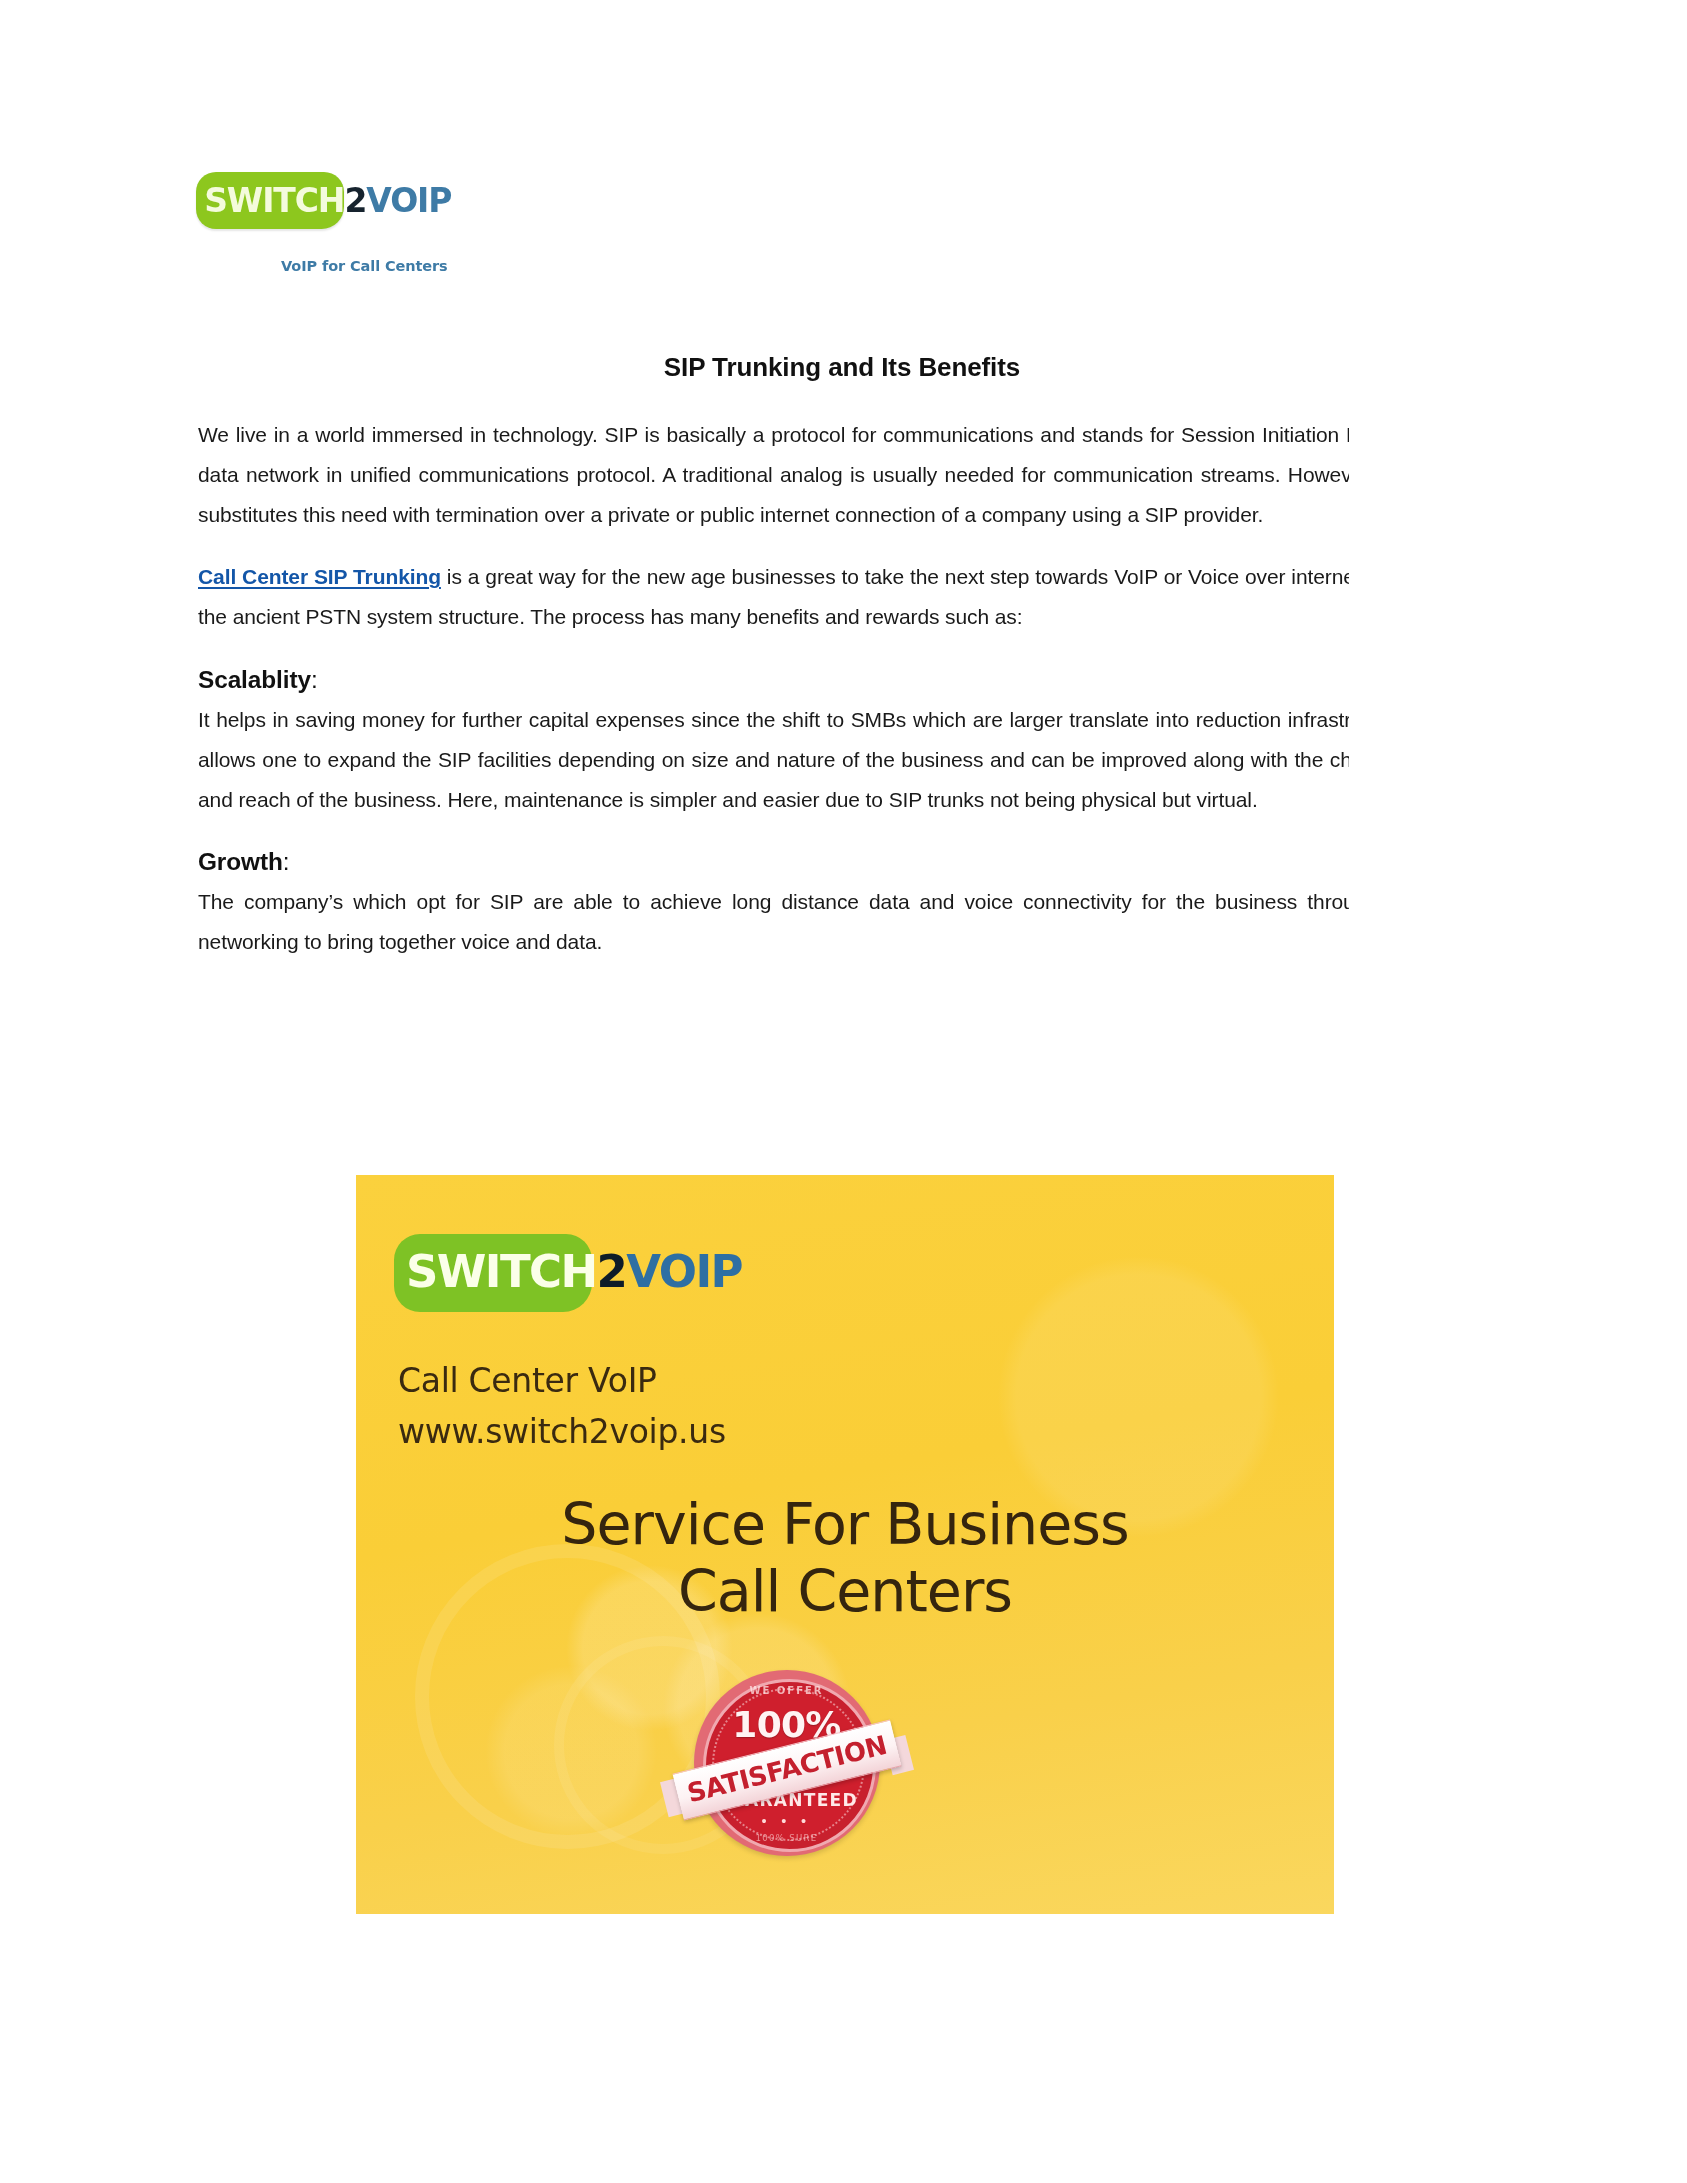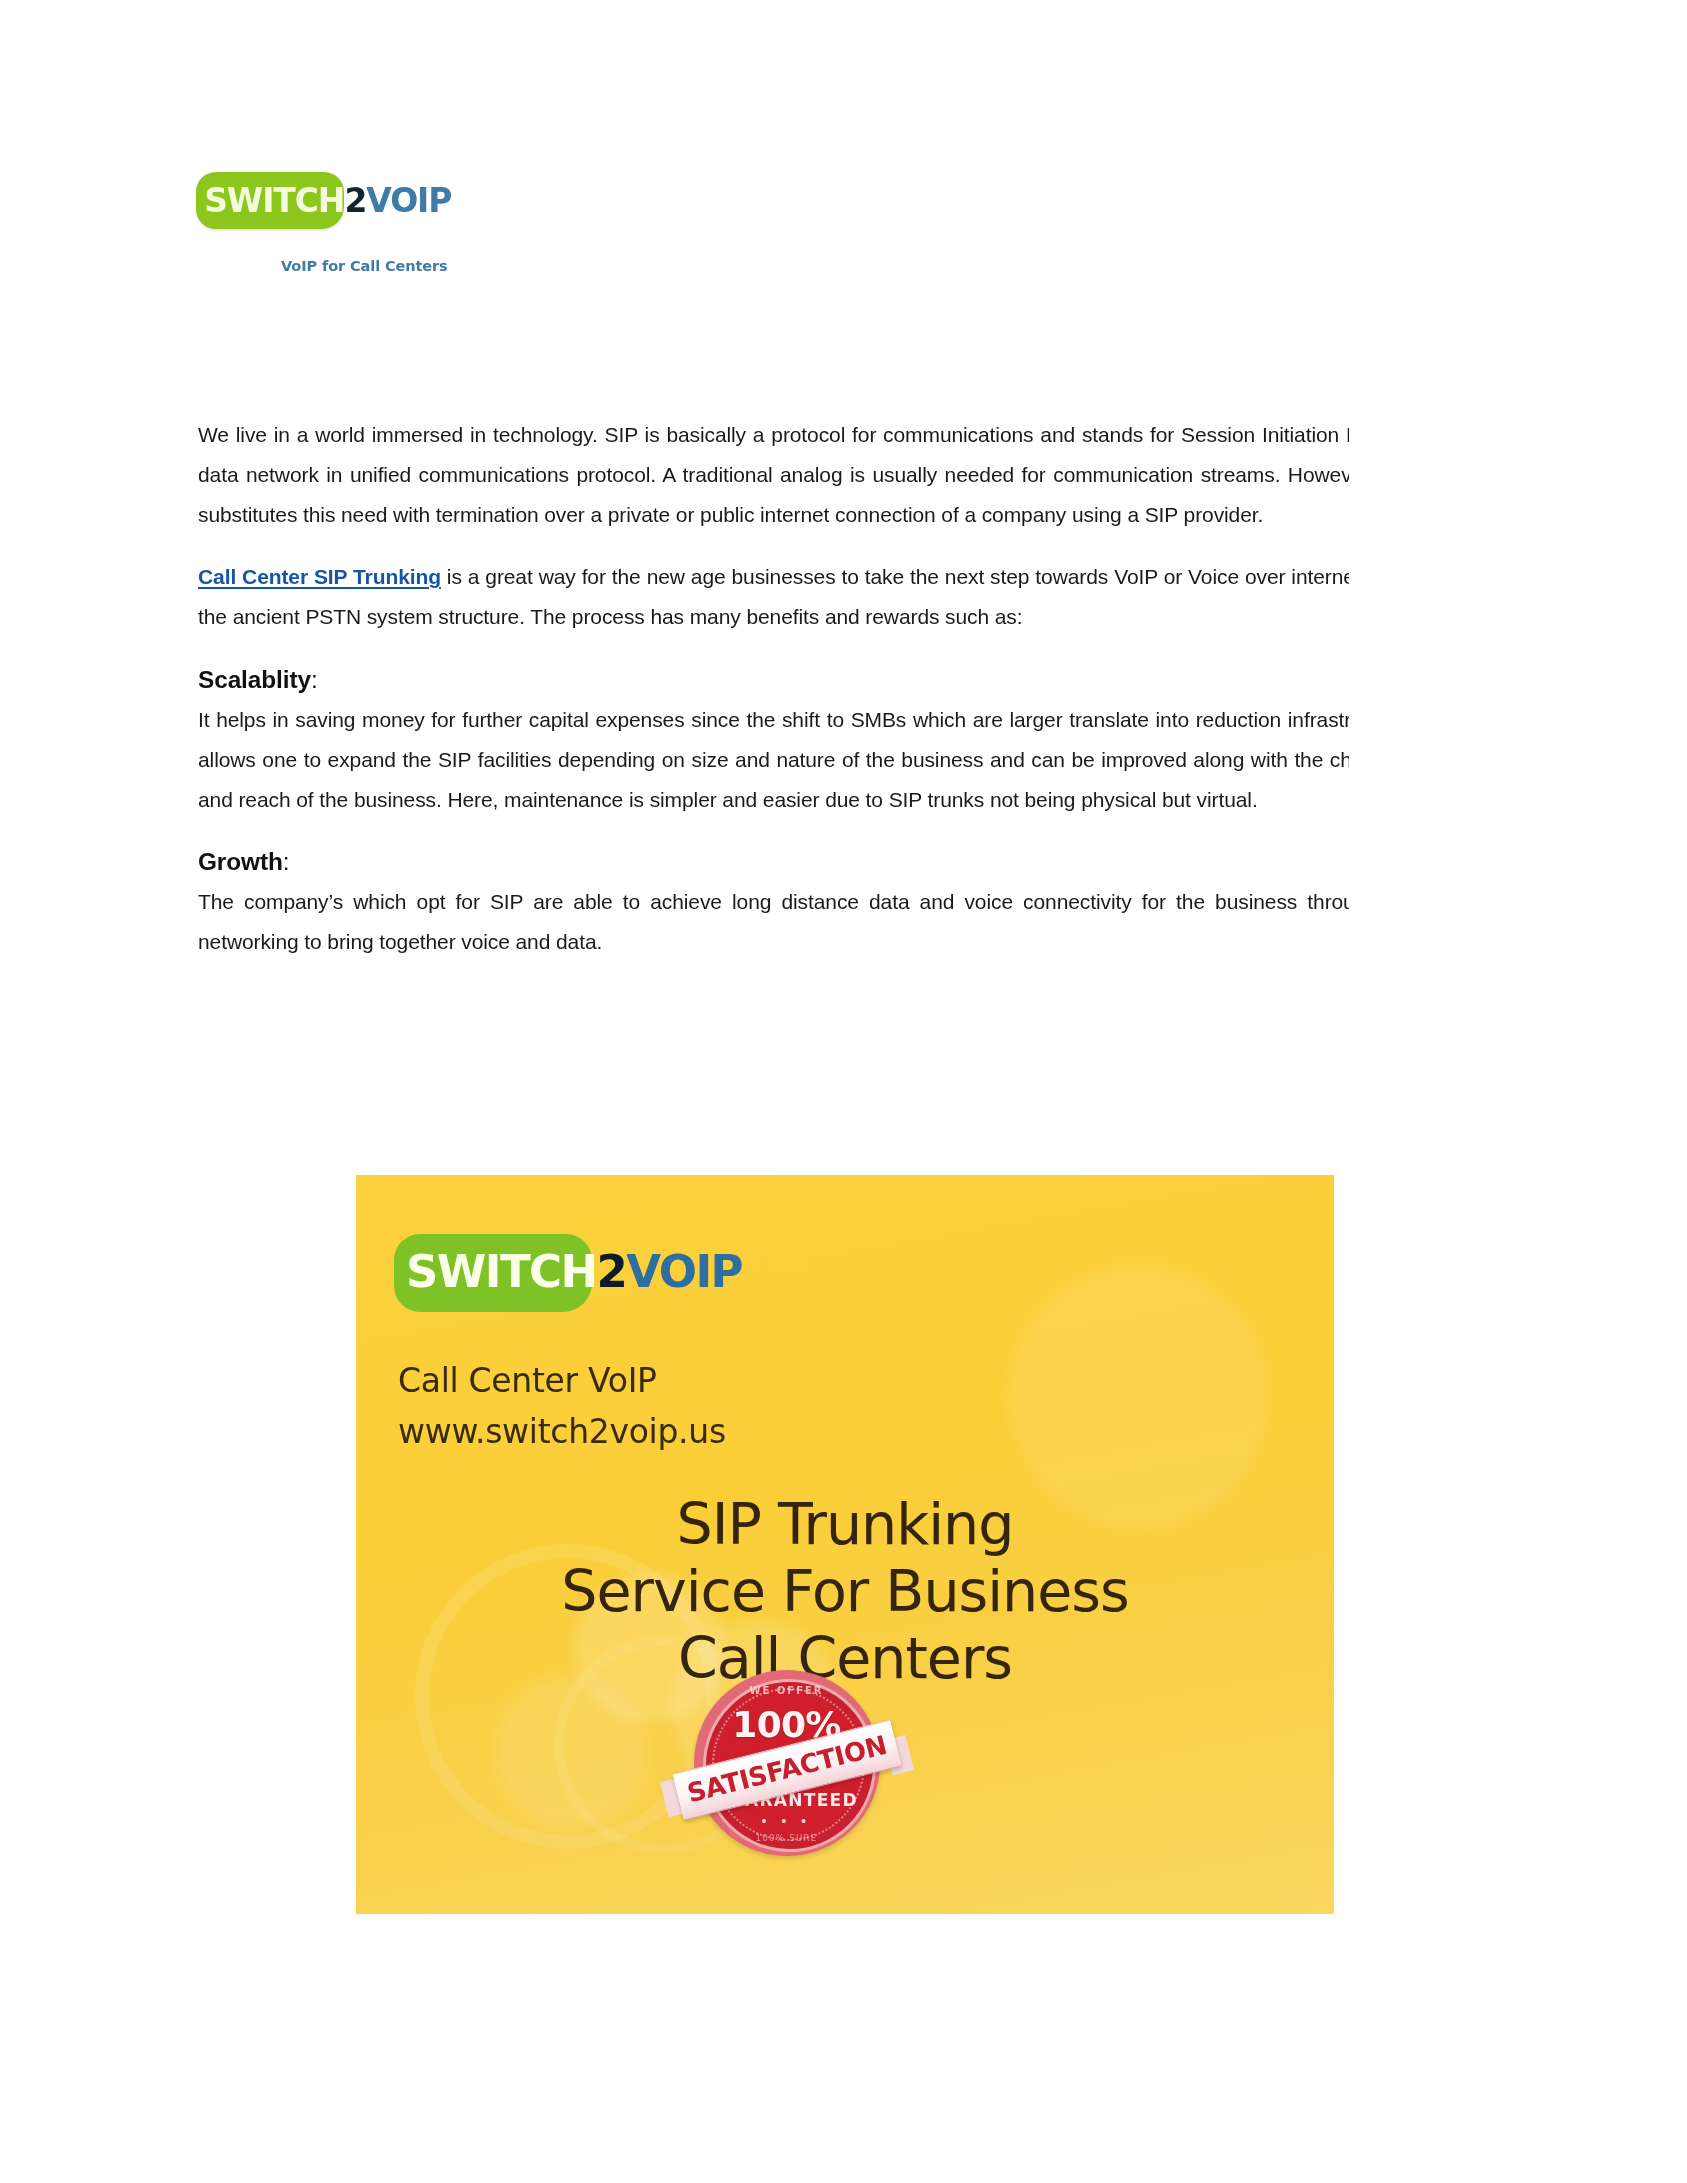--- a/index.html
+++ b/index.html
@@ -368,20 +368,21 @@
 <div class="page">
 
   <div class="header-logo">
     <div class="logo-lockup">
       <div class="logo-pill"></div>
       <div class="logo-wordmark"><span class="lw-switch">SWITCH</span><span class="lw-two">2</span><span class="lw-voip">VOIP</span></div>
       <div class="logo-tagline">VoIP for Call Centers</div>
     </div>
   </div>
 
+  <div class="doc-title">SIP Trunking and Its Benefits</div>
 
   <div class="body-col">
 
     <p class="para">We live in a world immersed in technology. SIP is basically a protocol for communications and stands for Session Initiation Protocol over a data network in unified communications protocol. A traditional analog is usually needed for communication streams. However, a SIP trunk substitutes this need with termination over a private or public internet connection of a company using a SIP provider.</p>
 
     <p class="para"><a class="doclink" href="#">Call Center SIP Trunking</a><span> is a great way for the new age businesses to take the next step towards VoIP or Voice over internet protocol from the ancient PSTN system structure. The process has many benefits and rewards such as:</span></p>
 
     <p class="sec-head"><b>Scalablity</b><span>:</span></p>
     <p class="para">It helps in saving money for further capital expenses since the shift to SMBs which are larger translate into reduction infrastructure costs. It allows one to expand the SIP facilities depending on size and nature of the business and can be improved along with the changing volume and reach of the business. Here, maintenance is simpler and easier due to SIP trunks not being physical but virtual.</p>
 
@@ -396,21 +397,20 @@
 
     <div class="banner-logo">
       <div class="bl-pill"></div>
       <div class="bl-word"><span class="bl-switch">SWITCH</span><span class="bl-two">2</span><span class="bl-voip">VOIP</span></div>
     </div>
 
     <div class="banner-sub1">Call Center VoIP</div>
     <div class="banner-sub2">www.switch2voip.us</div>
 
     <div class="banner-headline">
-      <div>SIP Trunking</div>
       <div>Service For Business</div>
       <div>Call Centers</div>
     </div>
 
     <div class="seal">
       <div class="seal-outer"></div>
       <div class="seal-ring"></div>
       <div class="seal-inner"></div>
       <div class="seal-top-arc">WE OFFER</div>
       <div class="seal-pct">100%</div>

